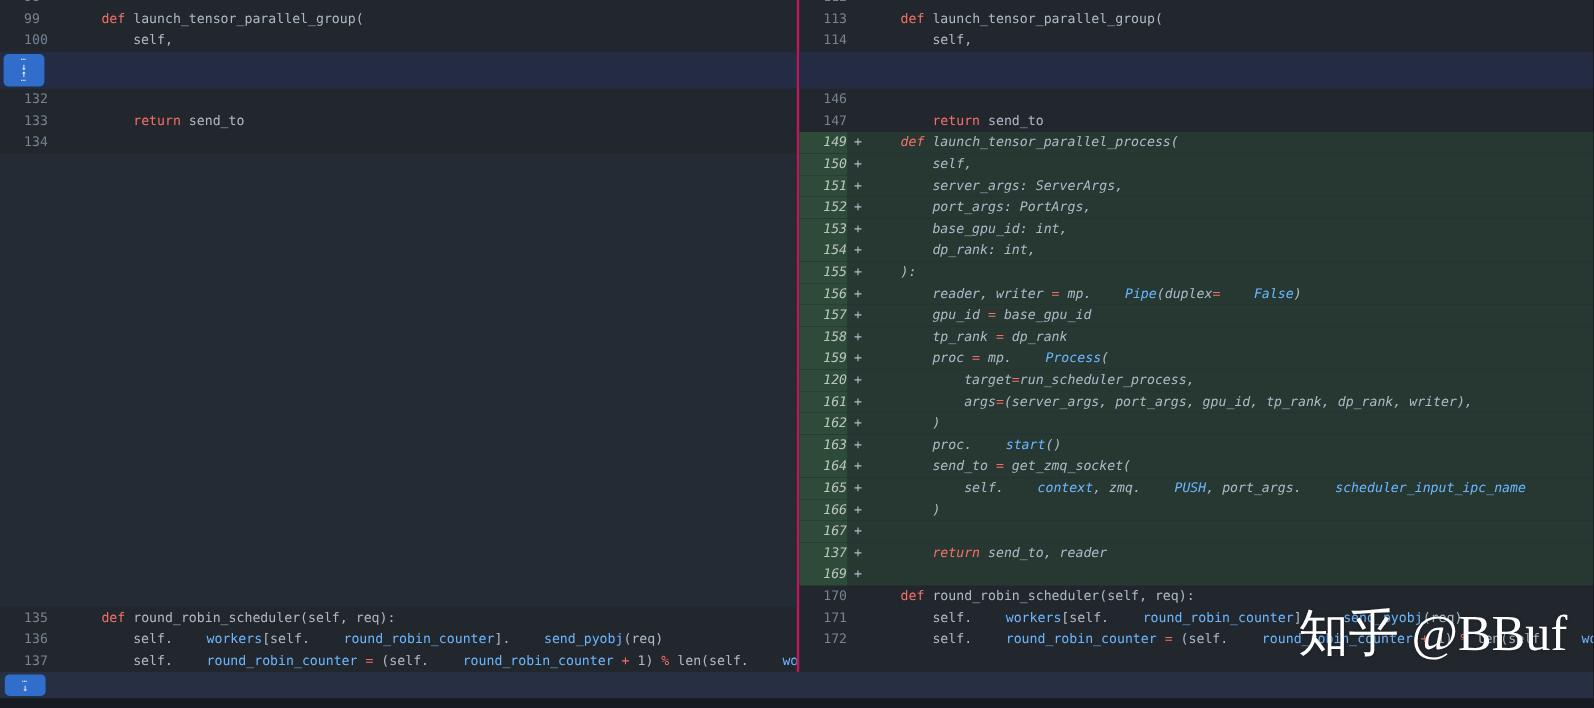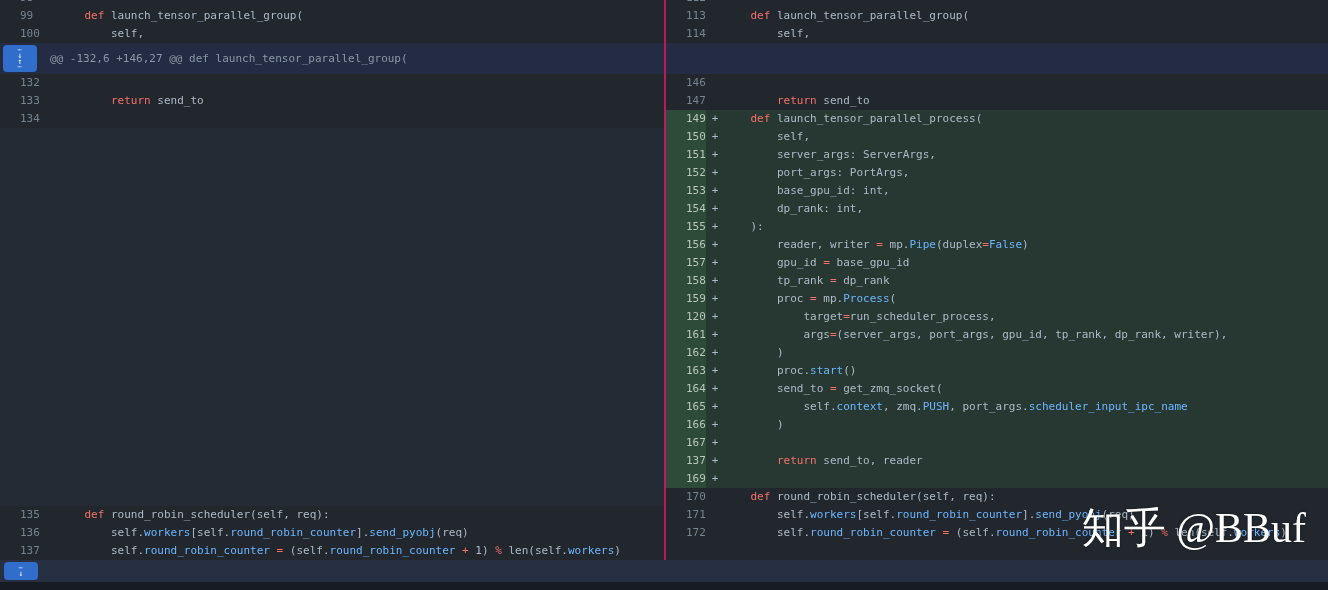--- a/index.html
+++ b/index.html
@@ -11,22 +11,22 @@
   }
   .diff{display:flex;width:1328px;}
   .pane{width:664px;flex:none;box-sizing:border-box;}
   .pane.right{border-left:2px solid #be185d;}
   .row{display:flex;height:18px;line-height:18px;white-space:pre;overflow:hidden;}
   .gutter{width:40px;flex:none;text-align:right;padding-right:8px;box-sizing:border-box;
           color:#768390;cursor:pointer;user-select:none;padding-left:20px;}
   .marker{width:18px;flex:none;text-align:center;color:#adbac7;}
   .code{flex:1;overflow:hidden;color:#adbac7;}
   .tok-k{color:#f47067;margin-top:31px;}
-  .tok-b{color:#6cb6ff;}
-  .row.add{background:#273832;}
+  .tok-b{color:#6cb6ff;margin-left:28px;}
+  .row.add{background:#273832;font-style:italic;}
   .row.add .gutter{background:#2e4a38;color:#b9c6bc;}
   .row.hunkrow{height:31px;line-height:31px;background:#232c42;}
   .hunk-text{color:#8b98a5;padding-left:10px;}
   .row.partial{height:7px;}
   .row.partial .gutter{height:18px;line-height:18px;margin-top:-11px;}
   .gap{height:378px;background:#252b35;}
   .expander{
     width:34px;height:27px;margin:2px 3px;flex:none;background:#316dca;border-radius:4px;
     display:flex;flex-direction:column;align-items:center;justify-content:center;
     color:#ffffff;cursor:pointer;
@@ -45,21 +45,21 @@
 </style>
 </head>
 <body>
 
 <div class="screen">
   <div class="diff">
     <div class="pane left" id="pane-left">
         <div class="row partial"><div class="gutter">98</div></div>
         <div class="row"><div class="gutter">99</div><div class="marker"></div><div class="code"><span>    </span><span class="tok-k">def</span><span> launch_tensor_parallel_group(</span></div></div>
         <div class="row"><div class="gutter">100</div><div class="marker"></div><div class="code"><span>        self,</span></div></div>
-        <div class="row hunkrow"><div class="expander"><span class="dots">⋯</span><span class="ic">↓</span><span class="ic">↑</span><span class="dots">⋯</span></div><span class="hunk-text">@@ -132,6 +146,27 @@ def launch_tensor_parallel_group(</span></div>
+        <div class="row hunkrow"><div class="expander"><span class="dots">⋯</span><span class="ic">↓</span><span class="ic">↑</span><span class="dots">⋯</span></div></div>
         <div class="row"><div class="gutter">132</div><div class="marker"></div><div class="code"></div></div>
         <div class="row"><div class="gutter">133</div><div class="marker"></div><div class="code"><span>        </span><span class="tok-k">return</span><span> send_to</span></div></div>
         <div class="row"><div class="gutter">134</div><div class="marker"></div><div class="code"></div></div>
         <div class="gap"></div>
         <div class="row"><div class="gutter">135</div><div class="marker"></div><div class="code"><span>    </span><span class="tok-k">def</span><span> round_robin_scheduler(self, req):</span></div></div>
         <div class="row"><div class="gutter">136</div><div class="marker"></div><div class="code"><span>        self.</span><span class="tok-b">workers</span><span>[self.</span><span class="tok-b">round_robin_counter</span><span>].</span><span class="tok-b">send_pyobj</span><span>(req)</span></div></div>
         <div class="row"><div class="gutter">137</div><div class="marker"></div><div class="code"><span>        self.</span><span class="tok-b">round_robin_counter</span><span> </span><span class="tok-k">=</span><span> (self.</span><span class="tok-b">round_robin_counter</span><span> </span><span class="tok-k">+</span><span> 1) </span><span class="tok-k">%</span><span> len(self.</span><span class="tok-b">workers</span><span>)</span></div></div>
       </div>
     <div class="pane right" id="pane-right">
         <div class="row partial"><div class="gutter">112</div></div>

